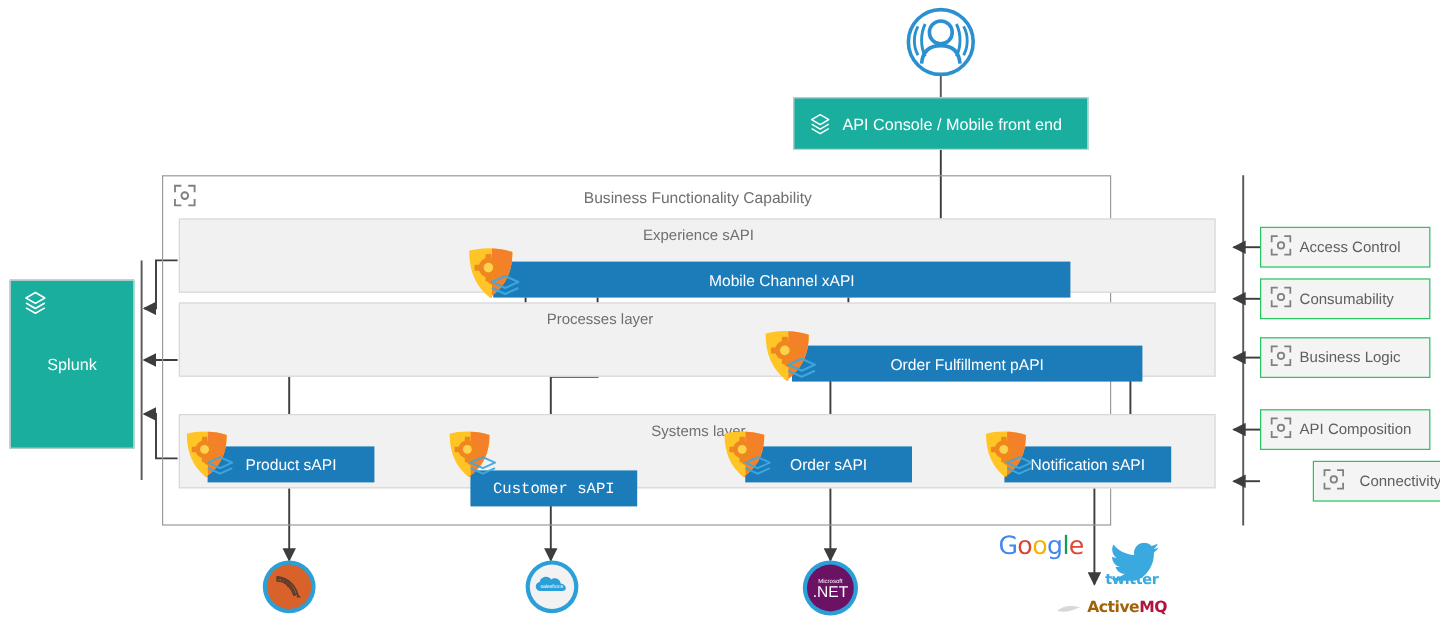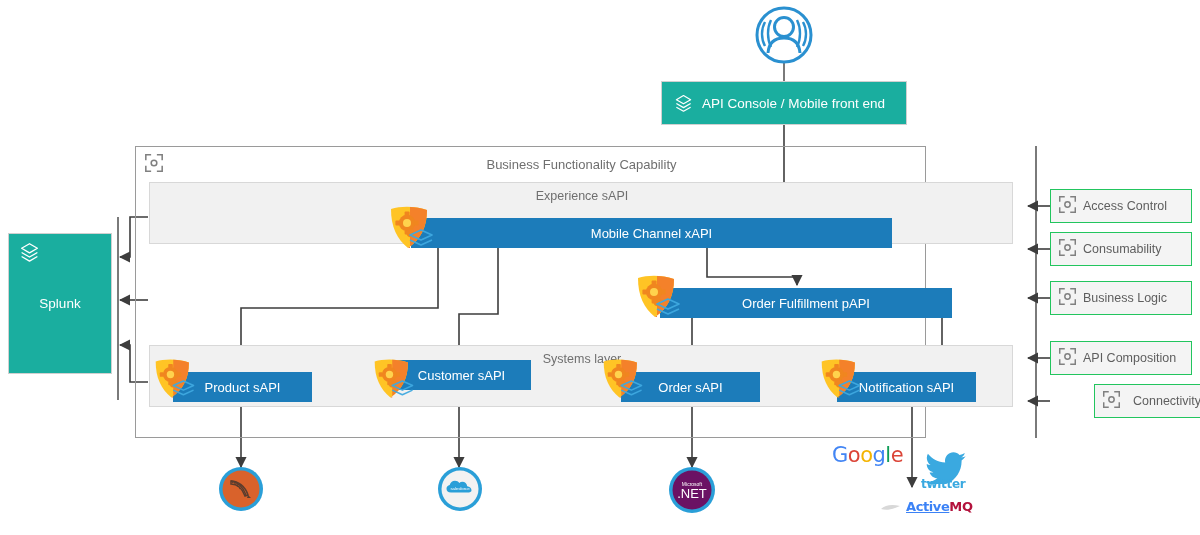--- a/index.html
+++ b/index.html
@@ -146,21 +146,21 @@
   
   .sys-icon { position: absolute; line-height: 0; }
   .sys-icon-label { position: absolute; line-height: 0; }
 
   .activemq-text {
     font-family: "DejaVu Sans", sans-serif;
     font-weight: bold;
     font-size: 13px;
     letter-spacing: -0.4px;
   }
-  .amq-a { color: #3b82f6; text-decoration: underline; }
+  .amq-a { color: #a16207; }
   .amq-b { color: #b3123c; }
 
   .twitter-word {
     font-family: "DejaVu Sans", sans-serif;
     font-weight: bold;
     font-size: 12px;
     color: #3aa9e0;
     letter-spacing: -0.3px;
   }
 
@@ -269,20 +269,23 @@
         <circle cx="11" cy="11" r="3.1" fill="none" stroke="#808080" stroke-width="1.7"></circle>
       </svg>
     </span>
 
     <div class="container-title">Business Functionality Capability</div>
 
     <div class="layer layer-exp">
       <div class="layer-label center">Experience sAPI</div>
     </div>
 
+    <div class="layer layer-proc">
+      <div class="layer-label shifted">Processes layer</div>
+    </div>
 
     <div class="layer layer-sys">
       <div class="layer-label center">Systems layer</div>
     </div>
   </div>
 
   <div class="abs api-bar" style="left:411px; top:218px; width:481px;">
     <span>Mobile Channel xAPI</span>
   </div>
   <span class="shield" style="left:385px; top:203px;">
@@ -344,21 +347,21 @@
         <rect x="29.2" y="17.6" width="4.4" height="5" rx="1"></rect>
       </g>
       <circle cx="25.5" cy="30" r="4.2" fill="#f0861f"></circle>
       <g fill="none" stroke="#3fa9e0" stroke-width="1.7" stroke-linejoin="round" opacity="0.95">
         <path d="M36 27 L47 32 L36 37 L25 32 Z"></path>
         <path d="M25 37 L36 42 L47 37"></path>
       </g>
     </svg>
   </span>
 
-  <div class="abs api-bar" style="left:392px; top:360px; width:139px;">
+  <div class="abs api-bar" style="left:392px; top:392px; width:139px;font-family:Liberation Mono, monospace;">
     <span>Customer sAPI</span>
   </div>
   <span class="shield" style="left:369px; top:356px;">
     <svg width="52" height="48" viewBox="0 0 56 52" xmlns="http://www.w3.org/2000/svg">
       <path d="M6 6 C16 3 30 3 42 7 C42 24 36 36 23 45 C12 36 6 24 6 6 Z" fill="#ffc425"></path>
       <path d="M23 45 C36 36 42 24 42 7 C36 5 30 4 25 4 L25 45 Z" fill="#f4812a"></path>
       <circle cx="22" cy="20" r="8.2" fill="#f0861f"></circle>
       <circle cx="22" cy="20" r="4" fill="#ffd24d"></circle>
       <g fill="#f0861f">
         <rect x="19.6" y="8.6" width="5" height="4.4" rx="1"></rect>

